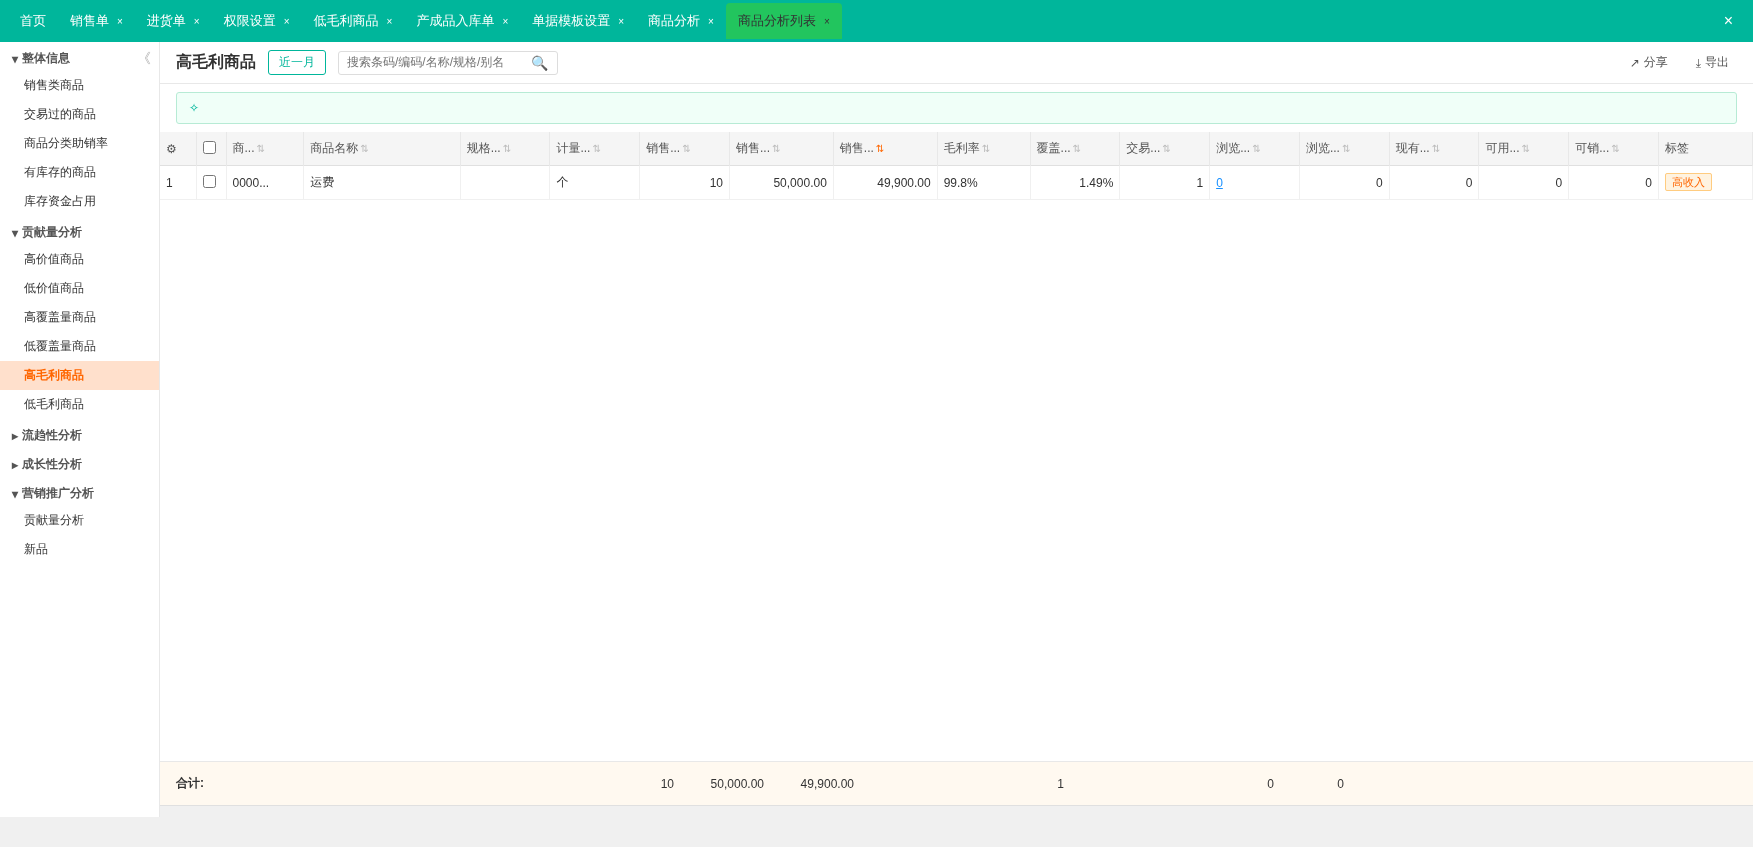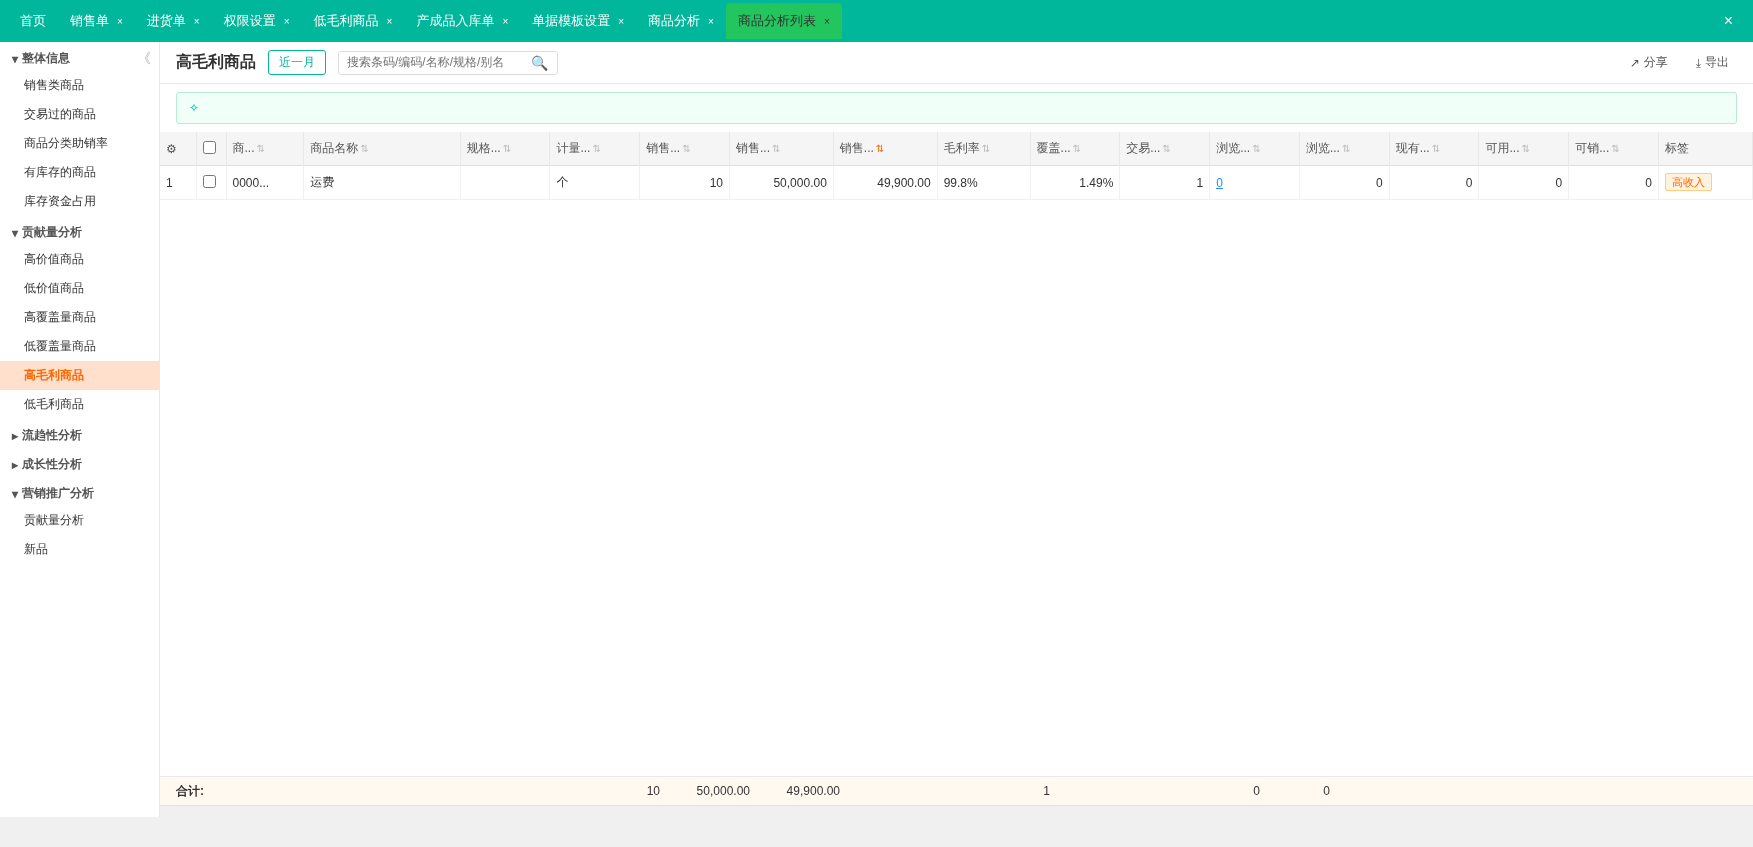--- a/index.html
+++ b/index.html
@@ -182,29 +182,29 @@
       padding: 8px 6px;
       color: #333;
       border-right: 1px solid #f0f0f0;
       white-space: nowrap;
     }
     .tag-high { color: #f60; font-size: 11px; background: #fff3e0; padding: 2px 6px; border-radius: 2px; border: 1px solid #ffcc80; }
     .link-blue { color: #1890ff; text-decoration: underline; cursor: pointer; }
 
     
     .bottom-bar {
-      height: 29px;
+      height: 44px;
       background: #fff9f0;
       border-top: 1px solid #e8e8e8;
       display: flex;
       align-items: center;
       padding: 4px 16px;
       font-size: 12px;
       color: #333;
-      gap: 2px;
+      gap: 16px;
       flex-shrink: 0;
     }
     .bottom-bar-label { margin-right: 16px; font-weight: bold; }
 
     
     .scroll-bar-area {
       height: 12px;
       background: #f0f0f0;
       border-top: 1px solid #e0e0e0;
       flex-shrink: 0;

